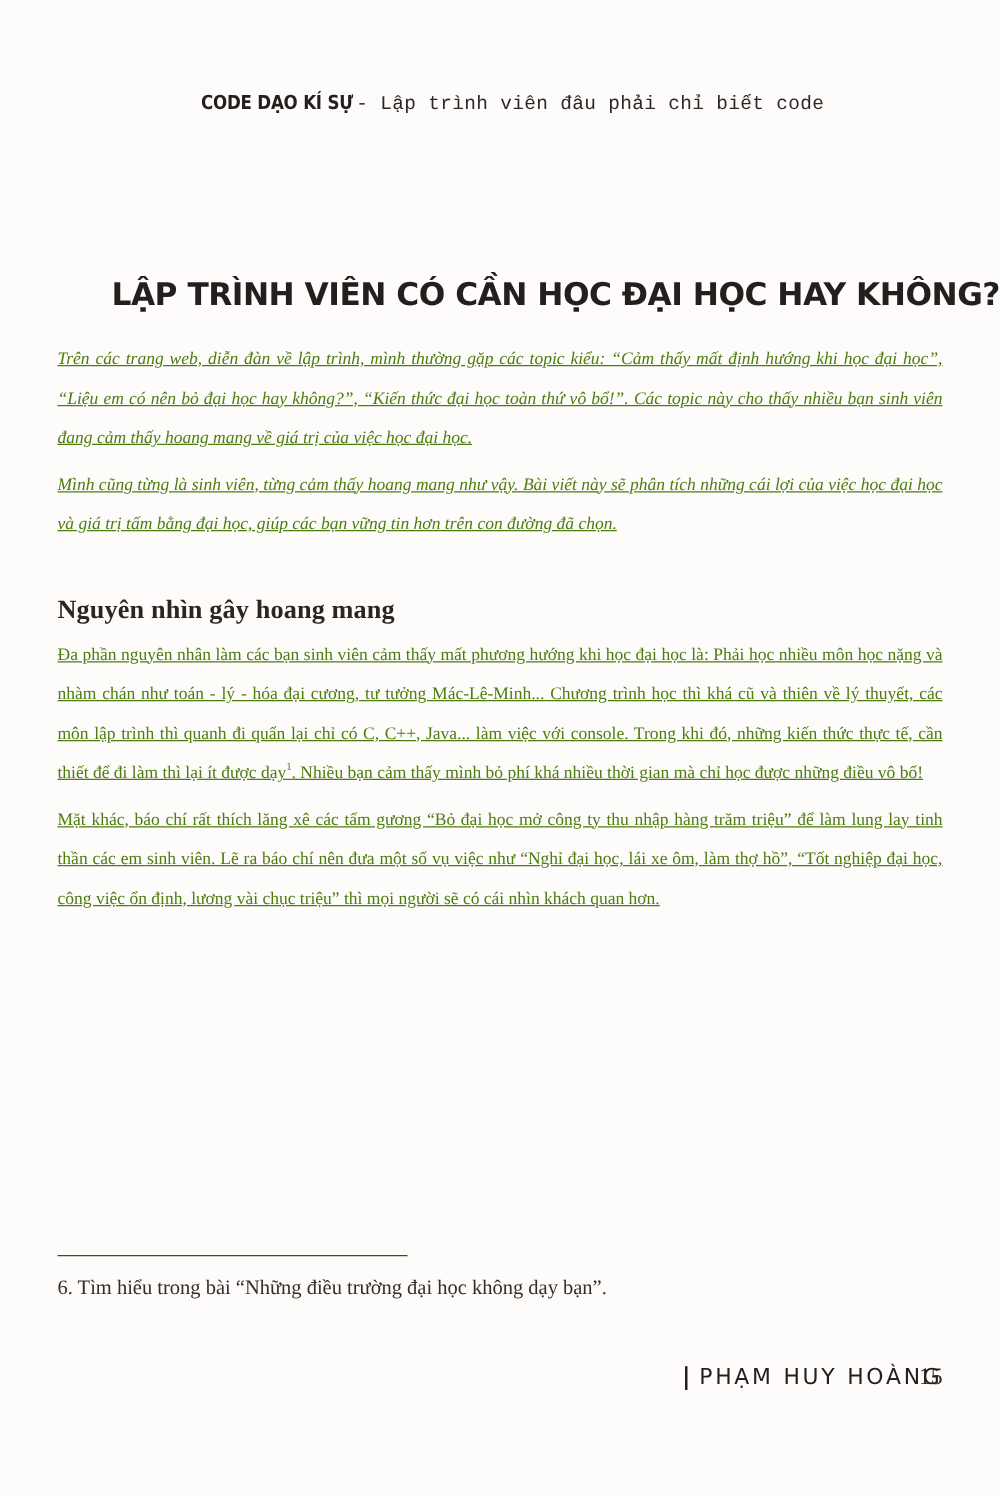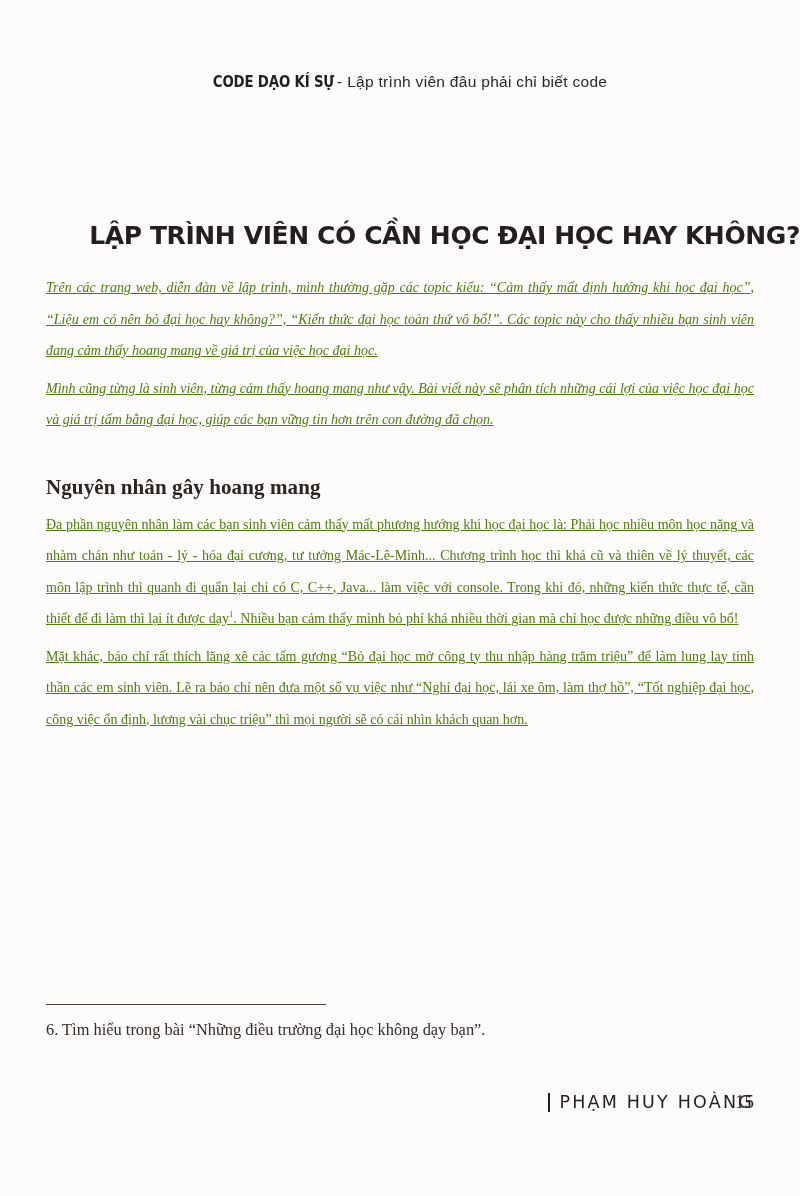--- a/index.html
+++ b/index.html
@@ -36,21 +36,21 @@
     font-family: "DejaVu Sans", "Liberation Sans", sans-serif;
     font-weight: bold;
     font-size: 15.5px;
     letter-spacing: -0.2px;
     color: #231f1e;
     transform: scaleX(0.86);
     display: inline-block;
     transform-origin: right center;
   }
   .rh-rest {
-    font-family: Liberation Sans, sans-serif;
+    font-family: Liberation Mono, monospace;
     font-size: 15.5px;
     font-weight: 500;
     letter-spacing: 0.3px;
     color: #2b2726;
     display: inline-block;
     margin-left: 3px;
   }
 
   
   .article-title {
@@ -178,21 +178,21 @@
   </div>
 
   <h1 class="article-title">LẬP TRÌNH VIÊN CÓ CẦN HỌC ĐẠI HỌC HAY KHÔNG?</h1>
 
   <div class="column">
 
     <p class="body-para italic">Trên các trang web, diễn đàn về lập trình, mình thường gặp các topic kiểu: “Cảm thấy mất định hướng khi học đại học”, “Liệu em có nên bỏ đại học hay không?”, “Kiến thức đại học toàn thứ vô bổ!”. Các topic này cho thấy nhiều bạn sinh viên đang cảm thấy hoang mang về giá trị của việc học đại học.</p>
 
     <p class="body-para italic last-of-block">Mình cũng từng là sinh viên, từng cảm thấy hoang mang như vậy. Bài viết này sẽ phân tích những cái lợi của việc học đại học và giá trị tấm bằng đại học, giúp các bạn vững tin hơn trên con đường đã chọn.</p>
 
-    <h2 class="sub-heading">Nguyên nhân gây hoang mang</h2>
+    <h2 class="sub-heading">Nguyên nhìn gây hoang mang</h2>
 
     <p class="body-para"><span>Đa phần nguyên nhân làm các bạn sinh viên cảm thấy mất phương hướng khi học đại học là: Phải học nhiều môn học nặng và nhàm chán như toán - lý - hóa đại cương, tư tưởng Mác-Lê-Minh... Chương trình học thì khá cũ và thiên về lý thuyết, các môn lập trình thì quanh đi quẩn lại chỉ có C, C++, Java... làm việc với console. Trong khi đó, những kiến thức thực tế, cần thiết để đi làm thì lại ít được dạy</span><sup class="fn-ref">1</sup><span>. Nhiều bạn cảm thấy mình bỏ phí khá nhiều thời gian mà chỉ học được những điều vô bổ!</span></p>
 
     <p class="body-para">Mặt khác, báo chí rất thích lăng xê các tấm gương “Bỏ đại học mở công ty thu nhập hàng trăm triệu” để làm lung lay tinh thần các em sinh viên. Lẽ ra báo chí nên đưa một số vụ việc như “Nghỉ đại học, lái xe ôm, làm thợ hồ”, “Tốt nghiệp đại học, công việc ổn định, lương vài chục triệu” thì mọi người sẽ có cái nhìn khách quan hơn.</p>
 
   </div>
 
   <div class="footnote-area">
     <div class="footnote-rule"></div>
     <div class="footnote-text">6. Tìm hiểu trong bài “Những điều trường đại học không dạy bạn”.</div>

